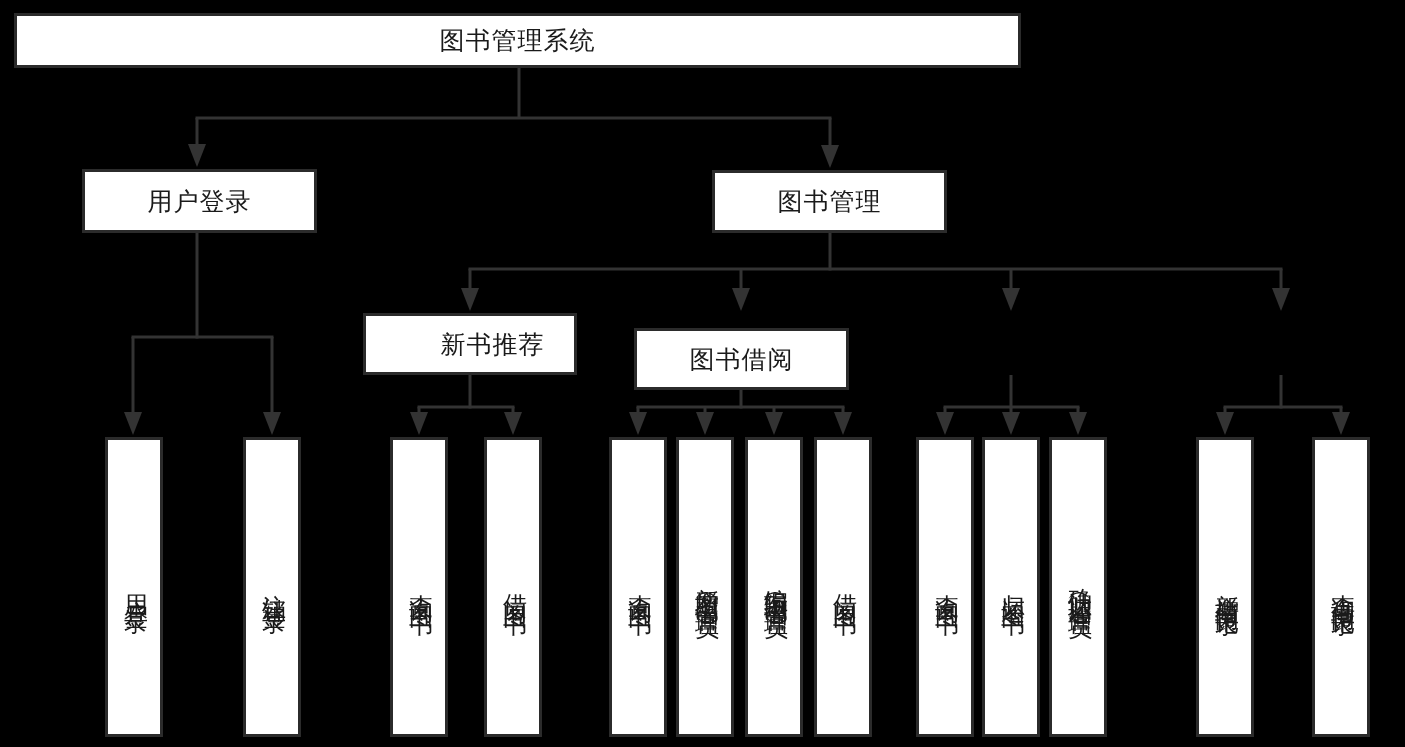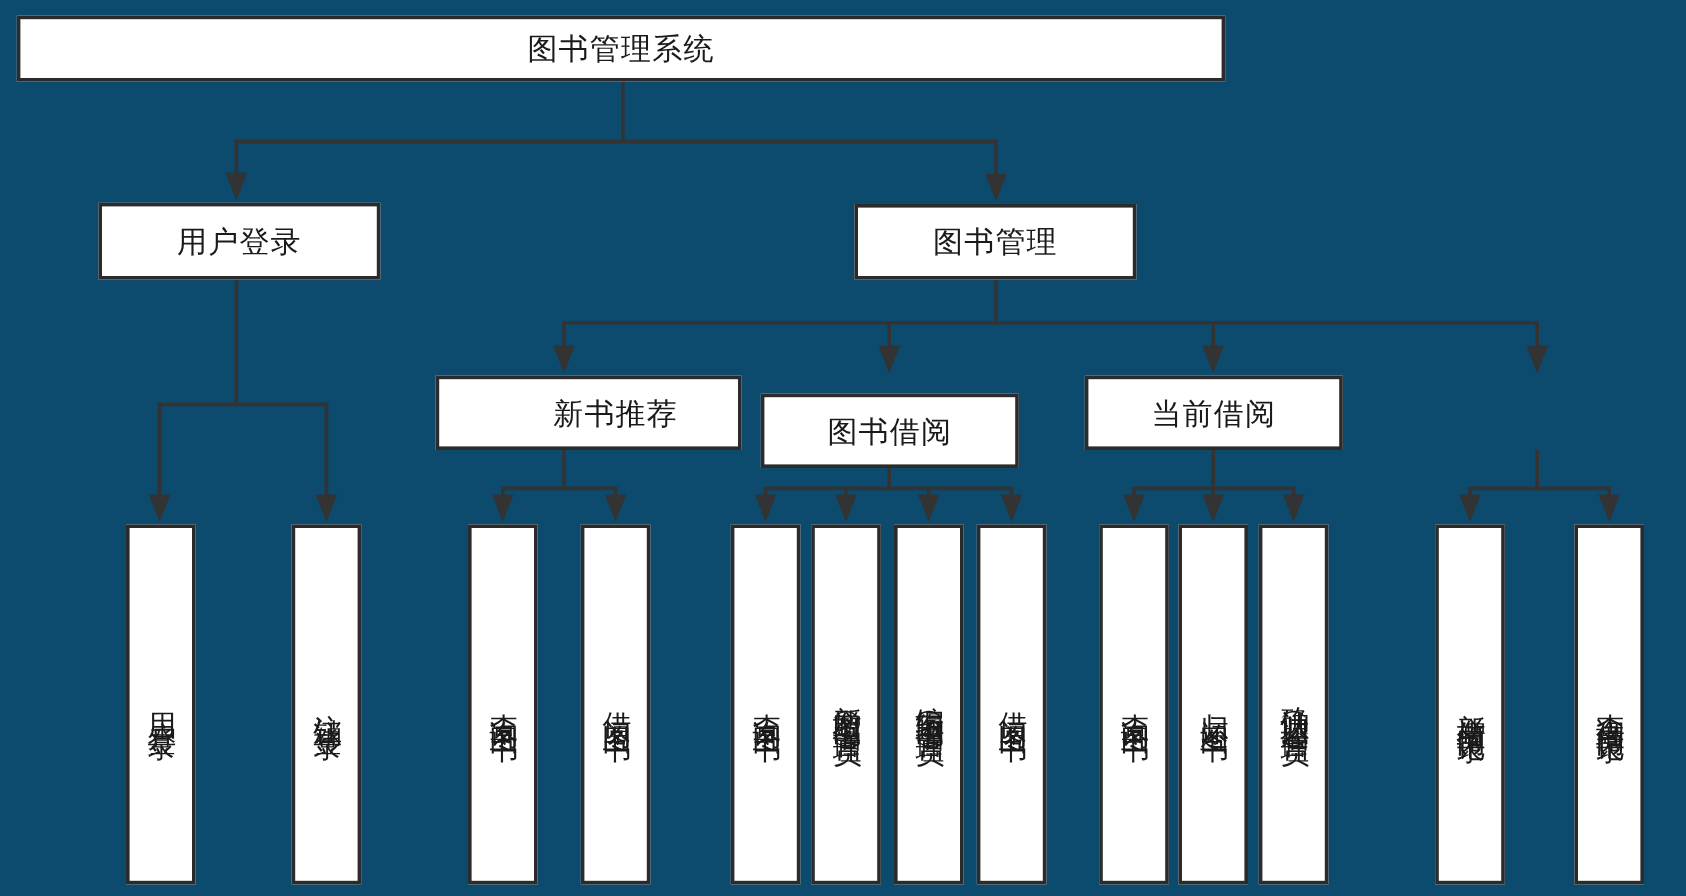--- a/index.html
+++ b/index.html
@@ -4,22 +4,22 @@
 <style>
   html, body {
     margin: 0;
     padding: 0;
     background: #ffffff;
   }
   #canvas {
     position: relative;
     width: 1405px;
     height: 747px;
-    background: #0c4a6e;
-    font-family: Liberation Serif, serif;
+    background: #000000;
+    font-family: Liberation Mono, monospace;
     color: #1a1a1a;
     overflow: hidden;
   }
   #connectors {
     position: absolute;
     left: 0;
     top: 0;
     width: 1405px;
     height: 747px;
     z-index: 1;
@@ -58,21 +58,21 @@
     writing-mode: vertical-rl;
     text-orientation: mixed;
     font-size: 24px;
     letter-spacing: 6px;
     line-height: 1;
     z-index: 2;
   }
   #node-root            { left: 14px;   top: 13px;  width: 1007px; height: 55px; }
   #node-user-login      { left: 82px;   top: 169px; width: 235px;  height: 64px; }
   #node-book-management { left: 712px;  top: 170px; width: 235px;  height: 63px; }
-  #node-new-book-rec    { left: 363px;  top: 313px; width: 255px;  height: 62px; padding-left: 45px; }
+  #node-new-book-rec    { left: 363px;  top: 313px; width: 214px;  height: 62px; padding-left: 45px; }
   #node-book-borrow     { left: 634px;  top: 328px; width: 215px;  height: 62px; }
   #node-current-borrow  { left: 904px;  top: 313px; width: 215px;  height: 62px; }
   #node-borrow-record   { left: 1174px; top: 313px; width: 215px;  height: 62px; }
 
   #leaf-user-login      { left: 105px; }
   #leaf-logout          { left: 243px; }
   #leaf-query-book-1    { left: 390px; }
   #leaf-borrow-book-1   { left: 484px; }
   #leaf-query-book-2    { left: 609px; }
   #leaf-add-book        { left: 676px; letter-spacing: 4px; }
@@ -175,21 +175,20 @@
     </g>
   </svg>
 
   <div class="hnode" id="node-root">图书管理系统</div>
 
   <div class="hnode" id="node-user-login">用户登录</div>
   <div class="hnode" id="node-book-management">图书管理</div>
 
   <div class="hnode" id="node-new-book-rec">新书推荐</div>
   <div class="hnode" id="node-book-borrow">图书借阅</div>
-  <div class="hnode" id="node-current-borrow">当前借阅</div>
 
   <div class="vnode" id="leaf-user-login">用户登录</div>
   <div class="vnode" id="leaf-logout">注销登录</div>
 
   <div class="vnode" id="leaf-query-book-1">查询图书</div>
   <div class="vnode" id="leaf-borrow-book-1">借阅图书</div>
 
   <div class="vnode" id="leaf-query-book-2">查询图书</div>
   <div class="vnode" id="leaf-add-book">新增图书（管理员）</div>
   <div class="vnode" id="leaf-edit-book">编辑图书（管理员）</div>

